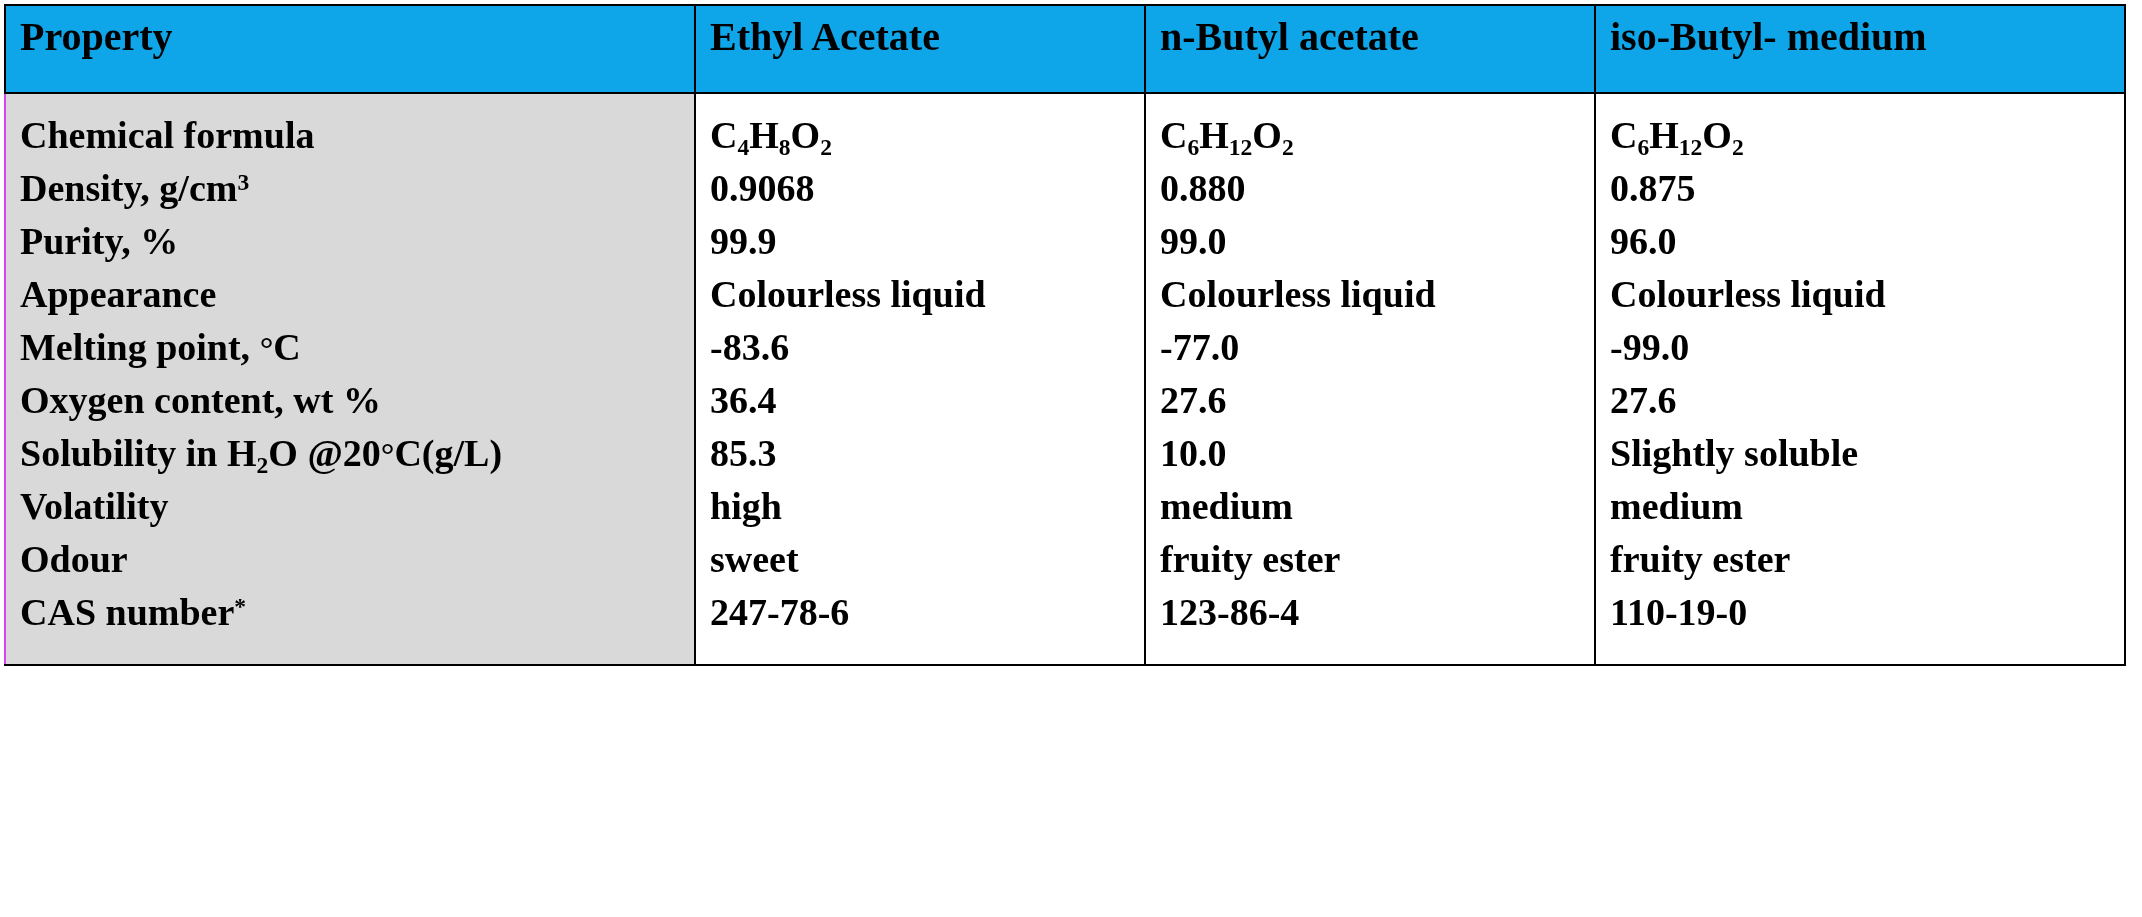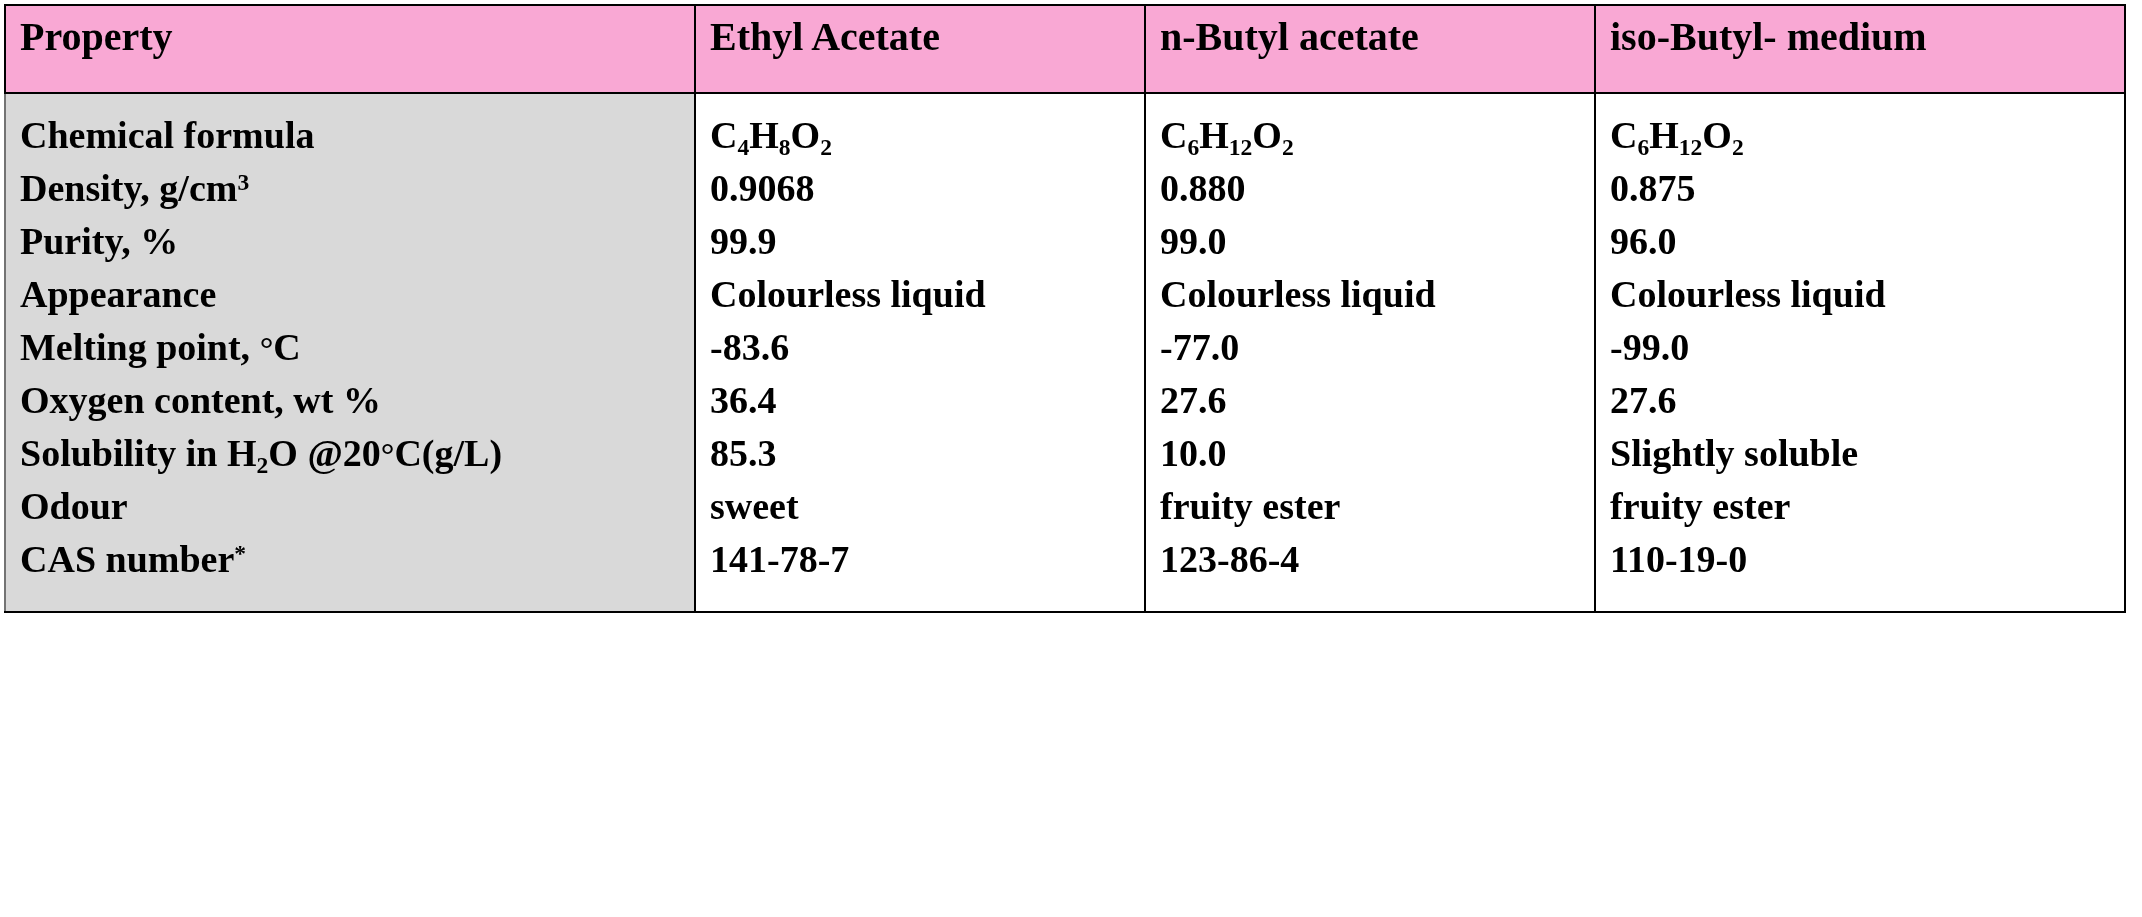--- a/index.html
+++ b/index.html
@@ -25,32 +25,32 @@
     width: 2120px;
     margin: 4px 0 0 4px;
     background: #ffffff;
   }
   table.data-table col.c0 { width: 690px; }
   table.data-table col.c1 { width: 450px; }
   table.data-table col.c2 { width: 450px; }
   table.data-table col.c3 { width: 530px; }
 
   thead th {
-    background: #f9a8d4;
+    background: #0ea5e9;
     border: 2px solid #000000;
     font-weight: bold;
     font-size: 40px;
     text-align: left;
     vertical-align: top;
     padding: 10px 14px 34px 14px;
     line-height: 1.05;
     color: #000000;
   }
   tbody td {
-    border-left: 2px solid #737373;
+    border-left: 2px solid #d946ef;
     border-right: 2px solid #000000;
     border-bottom: none;
     border-top: none;
     font-size: 38px;
     line-height: 1.0;
     padding: 0 14px;
     vertical-align: top;
     color: #000000;
     white-space: nowrap;
   }
@@ -141,28 +141,34 @@
           <td class="val">27.6</td>
           <td class="val">27.6</td>
         </tr>
         <tr class="data-row">
           <td class="prop">Solubility in H<sub>2</sub>O @20<span class="deg">°</span>C(g/L)</td>
           <td class="val">85.3</td>
           <td class="val">10.0</td>
           <td class="val">Slightly soluble</td>
         </tr>
         <tr class="data-row">
+          <td class="prop">Volatility</td>
+          <td class="val">high</td>
+          <td class="val">medium</td>
+          <td class="val">medium</td>
+        </tr>
+        <tr class="data-row">
           <td class="prop">Odour</td>
           <td class="val">sweet</td>
           <td class="val">fruity ester</td>
           <td class="val">fruity ester</td>
         </tr>
         <tr class="data-row">
           <td class="prop">CAS number<sup>*</sup></td>
-          <td class="val">141-78-7</td>
+          <td class="val">247-78-6</td>
           <td class="val">123-86-4</td>
           <td class="val">110-19-0</td>
         </tr>
         <tr class="spacer-bottom">
           <td class="prop"></td>
           <td class="val"></td>
           <td class="val"></td>
           <td class="val"></td>
         </tr>
       </tbody>

